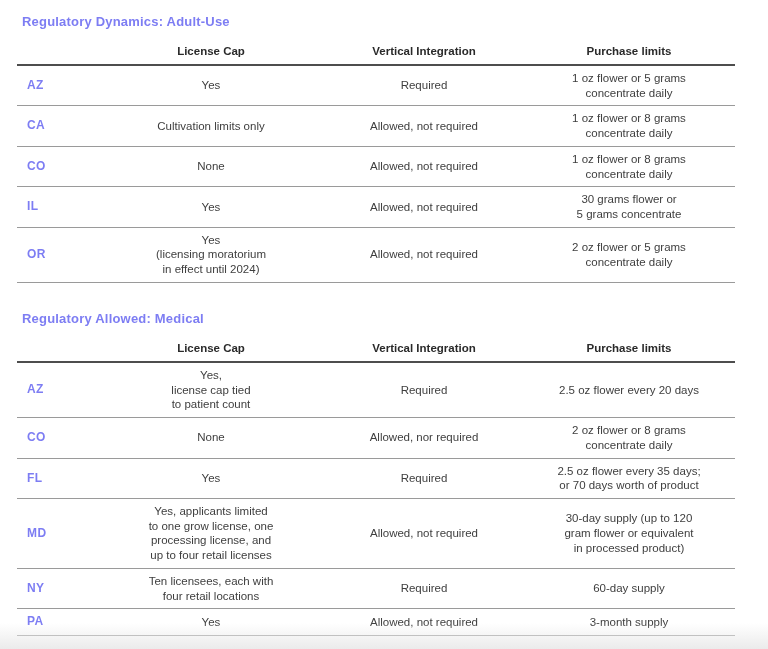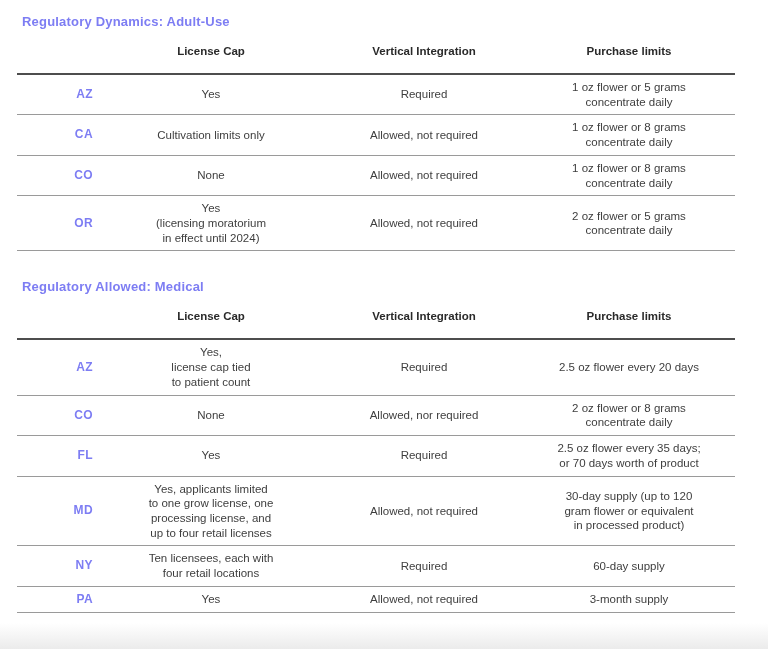--- a/index.html
+++ b/index.html
@@ -34,39 +34,39 @@
   }
   table.reg-table col.c-state   { width: 80px; }
   table.reg-table col.c-license { width: 228px; }
   table.reg-table col.c-vert    { width: 198px; }
   table.reg-table col.c-purch   { width: 212px; }
   table.reg-table th {
     font-size: 11.5px;
     font-weight: bold;
     color: #2a2a2a;
     text-align: center;
-    padding: 4px 4px 16px 4px;
+    padding: 4px 4px 7px 4px;
     border-bottom: 2px solid #4d4d4d;
   }
   table.reg-table th.state-h { text-align: left; padding-left: 10px; }
   table.reg-table td {
     font-size: 11.5px;
     color: #3e3e3e;
     text-align: center;
     vertical-align: middle;
     line-height: 1.28;
     padding: 5px 4px;
     border-bottom: 1px solid #9a9a9a;
     white-space: pre-line;
   }
   table.reg-table td.state-cell {
     color: #7d7df3;
     font-weight: bold;
     font-size: 12px;
-    text-align: right;
+    text-align: left;
     padding-left: 10px;
     letter-spacing: 0.4px;
   }
   .bottom-fade {
     position: absolute;
     left: 0;
     bottom: 0;
     width: 768px;
     height: 26px;
     background: linear-gradient(to bottom, rgba(240,240,240,0) 0%, #ebebeb 100%);
@@ -111,20 +111,27 @@
 concentrate daily</td>
       </tr>
       <tr>
         <td class="state-cell">CO</td>
         <td>None</td>
         <td>Allowed, not required</td>
         <td>1 oz flower or 8 grams
 concentrate daily</td>
       </tr>
       <tr>
+        <td class="state-cell">IL</td>
+        <td>Yes</td>
+        <td>Allowed, not required</td>
+        <td>30 grams flower or
+5 grams concentrate</td>
+      </tr>
+      <tr>
         <td class="state-cell">OR</td>
         <td>Yes
 (licensing moratorium
 in effect until 2024)</td>
         <td>Allowed, not required</td>
         <td>2 oz flower or 5 grams
 concentrate daily</td>
       </tr>
     </tbody>
   </table>

